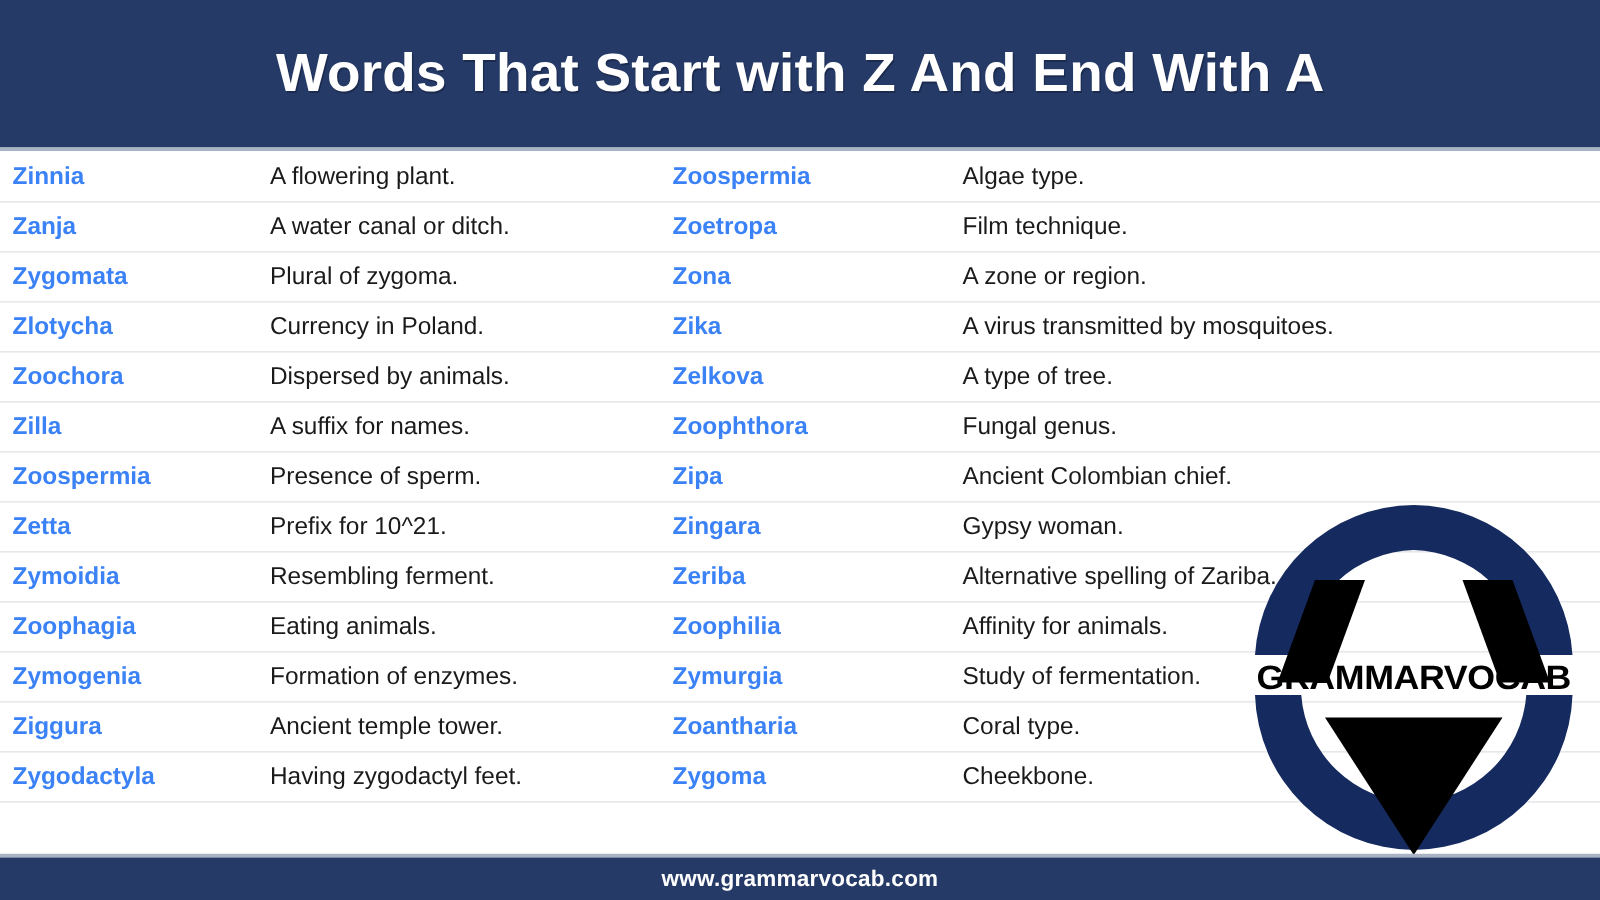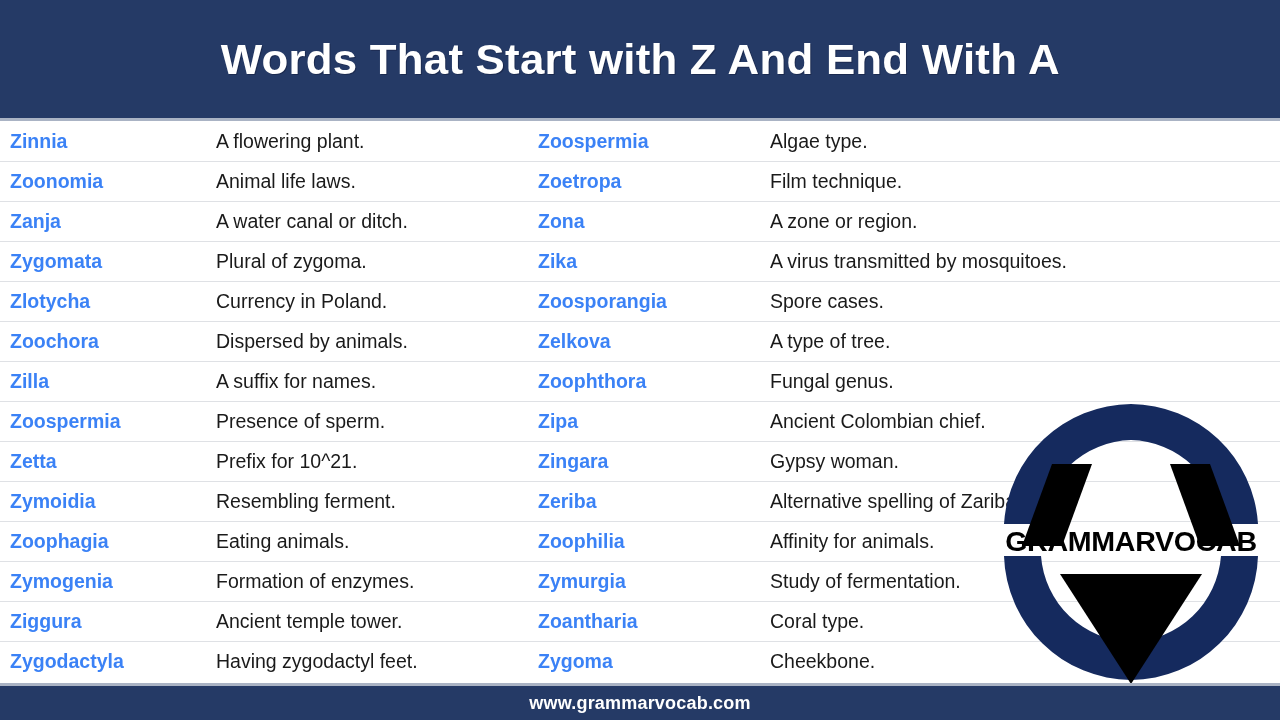--- a/index.html
+++ b/index.html
@@ -167,24 +167,20 @@
   </div>
   <div class="header-rule"></div>
 
   <div class="table-area">
     <div class="col col-left" id="col-left">
         <div class="row">
           <span class="word">Zinnia</span>
           <span class="defn">A flowering plant.</span>
         </div>
         <div class="row">
-          <span class="word">Zoonomia</span>
-          <span class="defn">Animal life laws.</span>
-        </div>
-        <div class="row">
           <span class="word">Zanja</span>
           <span class="defn">A water canal or ditch.</span>
         </div>
         <div class="row">
           <span class="word">Zygomata</span>
           <span class="defn">Plural of zygoma.</span>
         </div>
         <div class="row">
           <span class="word">Zlotycha</span>
           <span class="defn">Currency in Poland.</span>
@@ -235,24 +231,20 @@
           <span class="word">Zoetropa</span>
           <span class="defn">Film technique.</span>
         </div>
         <div class="row">
           <span class="word">Zona</span>
           <span class="defn">A zone or region.</span>
         </div>
         <div class="row">
           <span class="word">Zika</span>
           <span class="defn">A virus transmitted by mosquitoes.</span>
-        </div>
-        <div class="row">
-          <span class="word">Zoosporangia</span>
-          <span class="defn">Spore cases.</span>
         </div>
         <div class="row">
           <span class="word">Zelkova</span>
           <span class="defn">A type of tree.</span>
         </div>
         <div class="row">
           <span class="word">Zoophthora</span>
           <span class="defn">Fungal genus.</span>
         </div>
         <div class="row">

